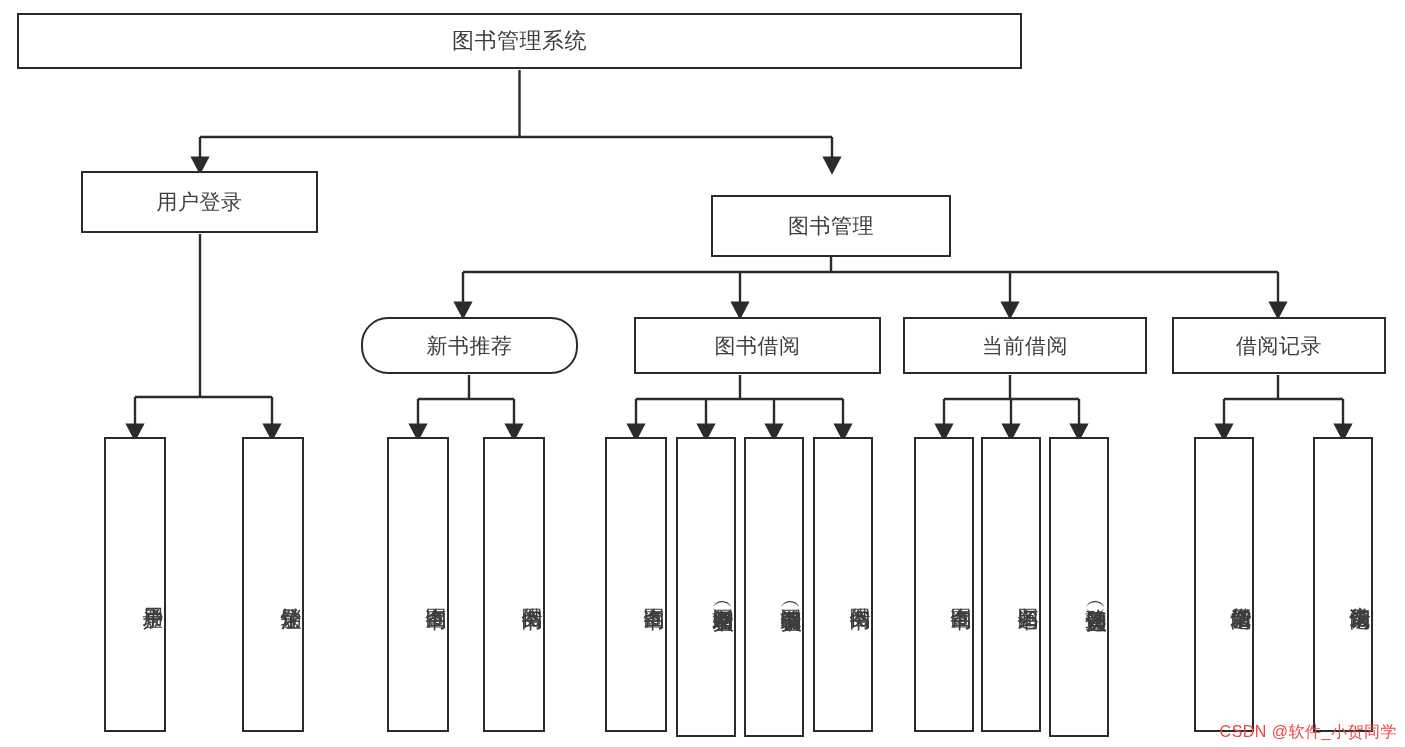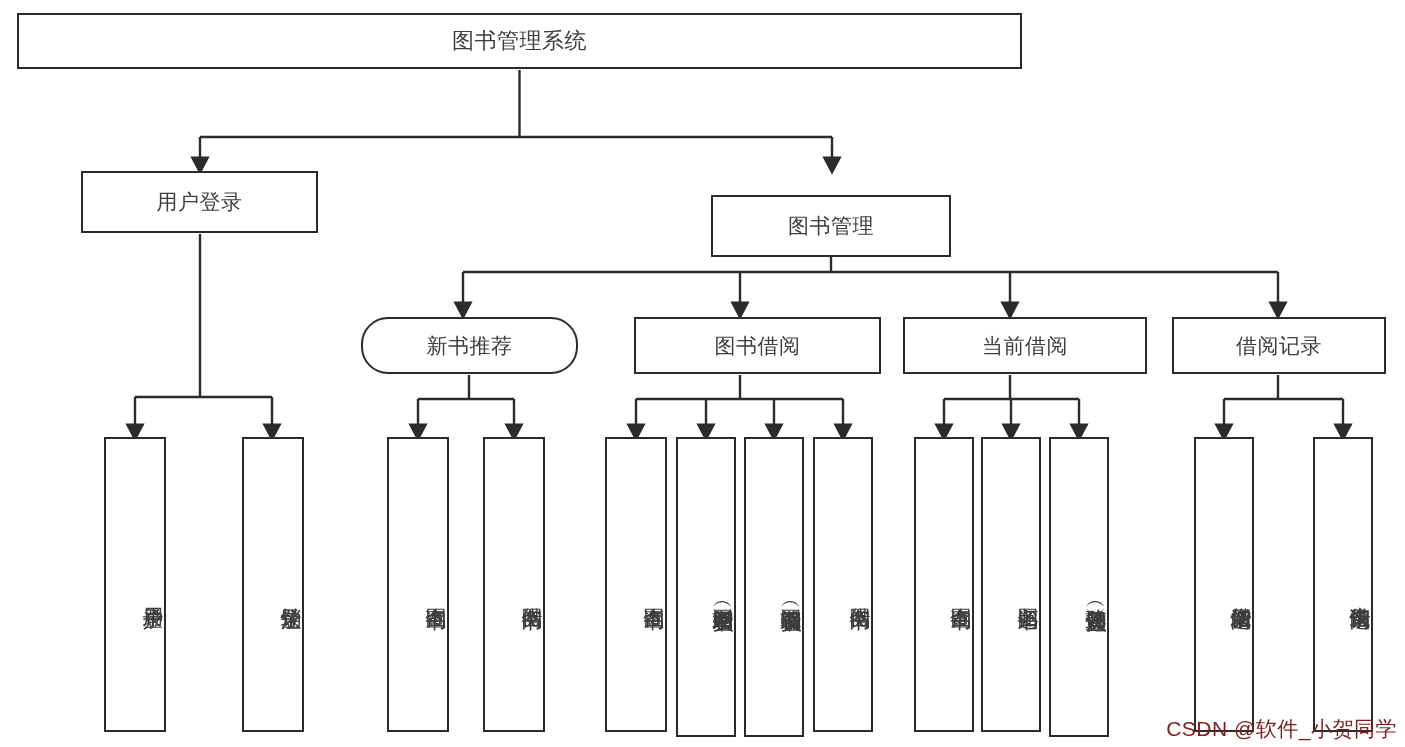--- a/index.html
+++ b/index.html
@@ -47,22 +47,22 @@
   }
   .node.v .vlabel{
     writing-mode:vertical-rl;
     text-orientation:upright;
     display:block;
     white-space:normal;
   }
   .watermark{
     position:absolute;
     right:8px;bottom:4px;
-    font-size:21px;
-    color:#7f1d1d;
+    font-size:16px;
+    color:#ef4444;
     letter-spacing:0.5px;
     white-space:nowrap;
     user-select:none;
   }
 </style>
 </head>
 <body>
 
 <div id="diagram-root">
 

